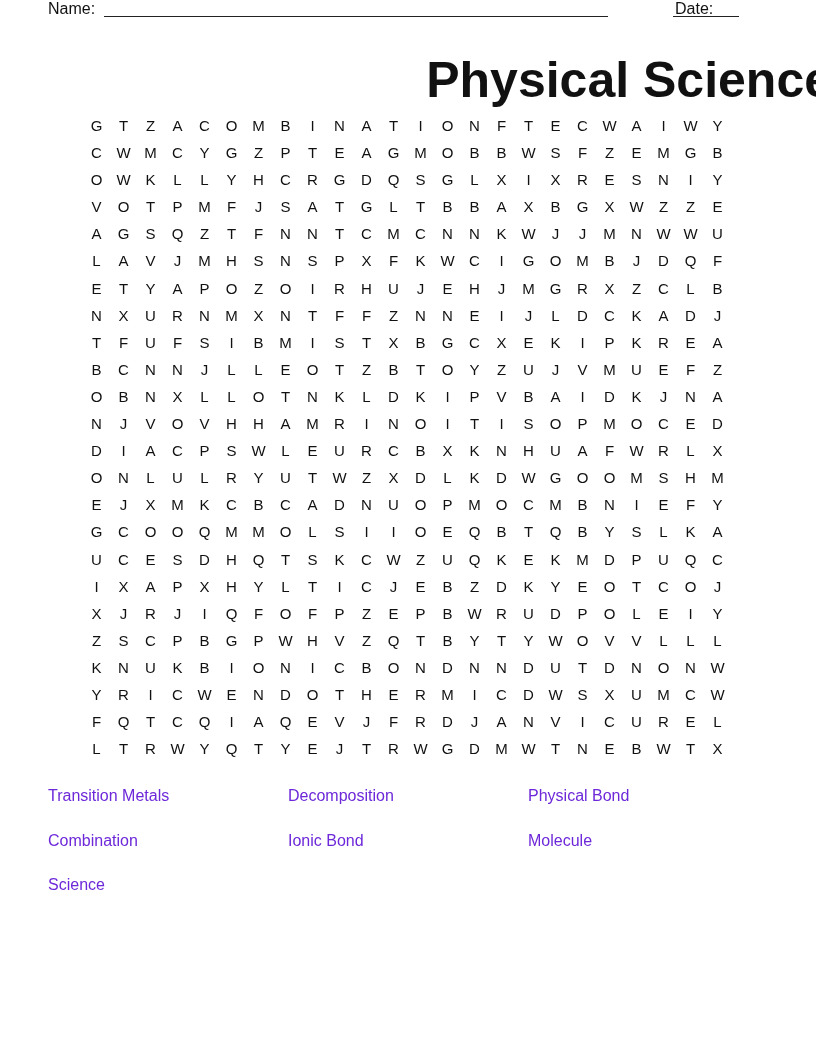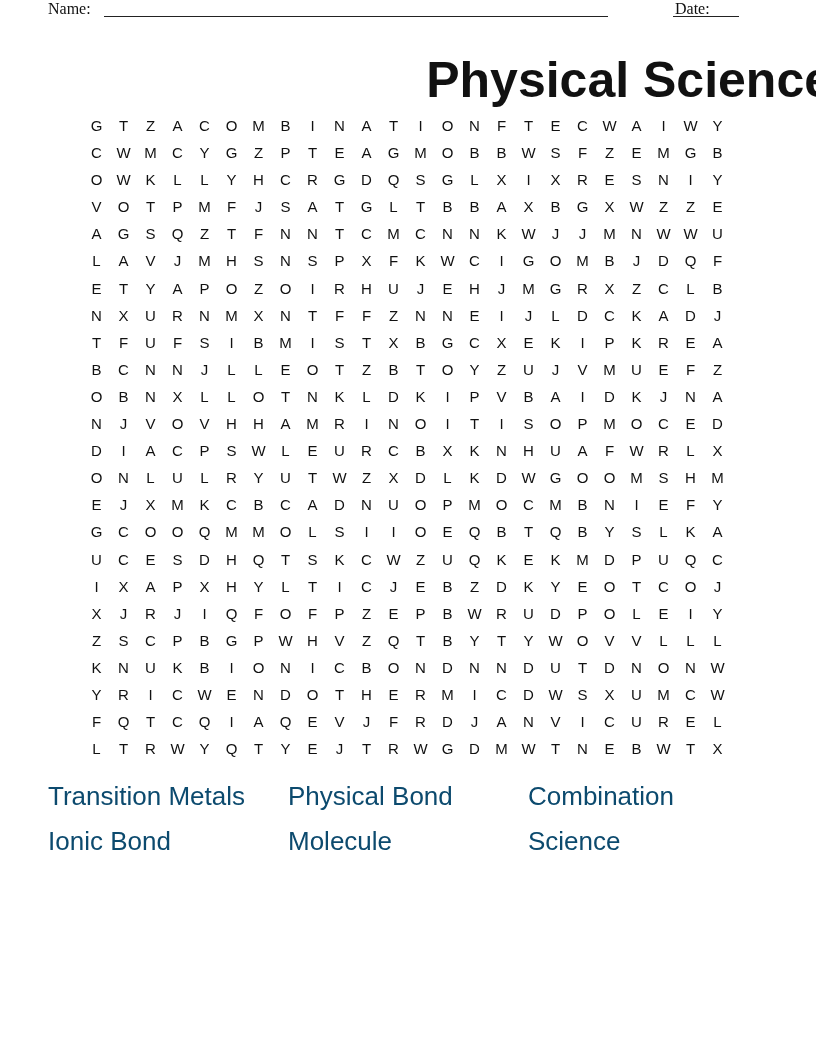--- a/index.html
+++ b/index.html
@@ -2,21 +2,21 @@
 <html><head>
   <meta charset="utf-8">
   <style>
     html, body { margin: 0; padding: 0; background: #ffffff; }
     body {
       width: 816px; height: 1056px; position: relative; overflow: hidden;
       font-family: "Liberation Sans", sans-serif; color: #111111;
     }
     .header {
       position: absolute; top: 0; left: 48px; width: 700px; height: 20px;
-      font-size: 16px; line-height: 18px; font-family: Liberation Serif, serif;
+      font-size: 16px; line-height: 18px;
     }
     .header .name-label { position: absolute; left: 0; top: 0; }
     .header .name-line {
       position: absolute; left: 56px; top: 0; width: 504px; height: 16px;
       border-bottom: 1px solid #222;
     }
     .header .date-label { position: absolute; left: 579px; top: 0; margin-left: 48px; }
     .header .date-line {
       position: absolute; left: 625px; top: 0; width: 66px; height: 16px;
       border-bottom: 1px solid #222;
@@ -33,21 +33,21 @@
     }
     .cell {
       font-size: 15px; text-align: center; line-height: 27px;
       color: #111;
     }
     .words {
       position: absolute; top: 780px; left: 48px; width: 720px;
       display: grid; grid-template-columns: 240px 240px 240px;
       grid-auto-rows: 44.5px;
     }
-    .word { font-size: 26px; line-height: 32px; color: #0c4a6e; }
+    .word { font-size: 16px; line-height: 32px; color: #6d28d9; }
   </style>
 </head>
 <body>
 
 <div class="header">
   <span class="name-label">Name:</span>
   <span class="name-line"></span>
   <span class="date-label">Date:</span>
   <span class="date-line"></span>
 </div>
@@ -628,18 +628,19 @@
     <div class="cell">N</div>
     <div class="cell">E</div>
     <div class="cell">B</div>
     <div class="cell">W</div>
     <div class="cell">T</div>
     <div class="cell">X</div>
   </div>
 
 <div class="words" id="words">
     <div class="word">Transition Metals</div>
+    <div class="word">Decomposition</div>
     <div class="word">Physical Bond</div>
     <div class="word">Combination</div>
     <div class="word">Ionic Bond</div>
     <div class="word">Molecule</div>
     <div class="word">Science</div>
   </div>
 
 </body></html>

